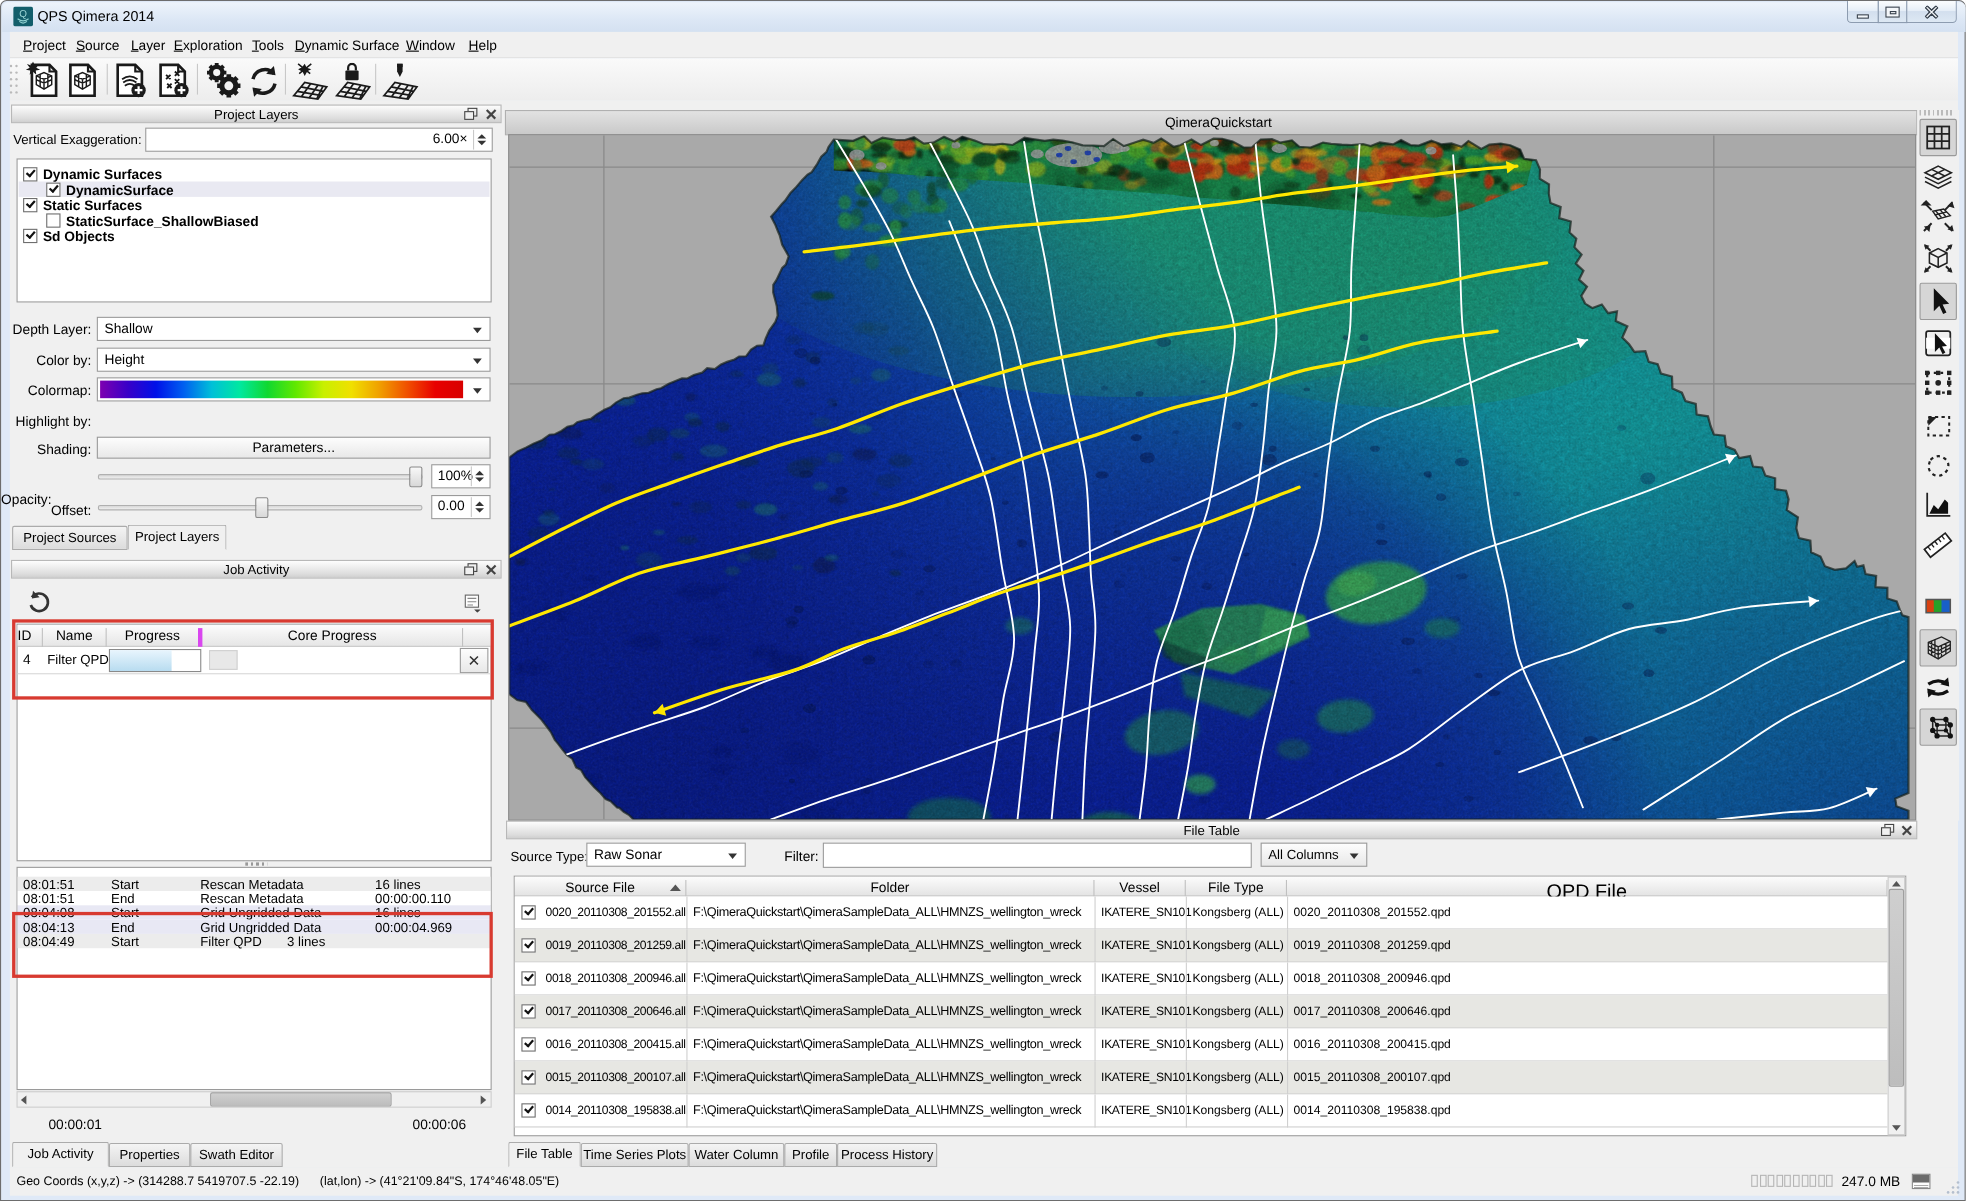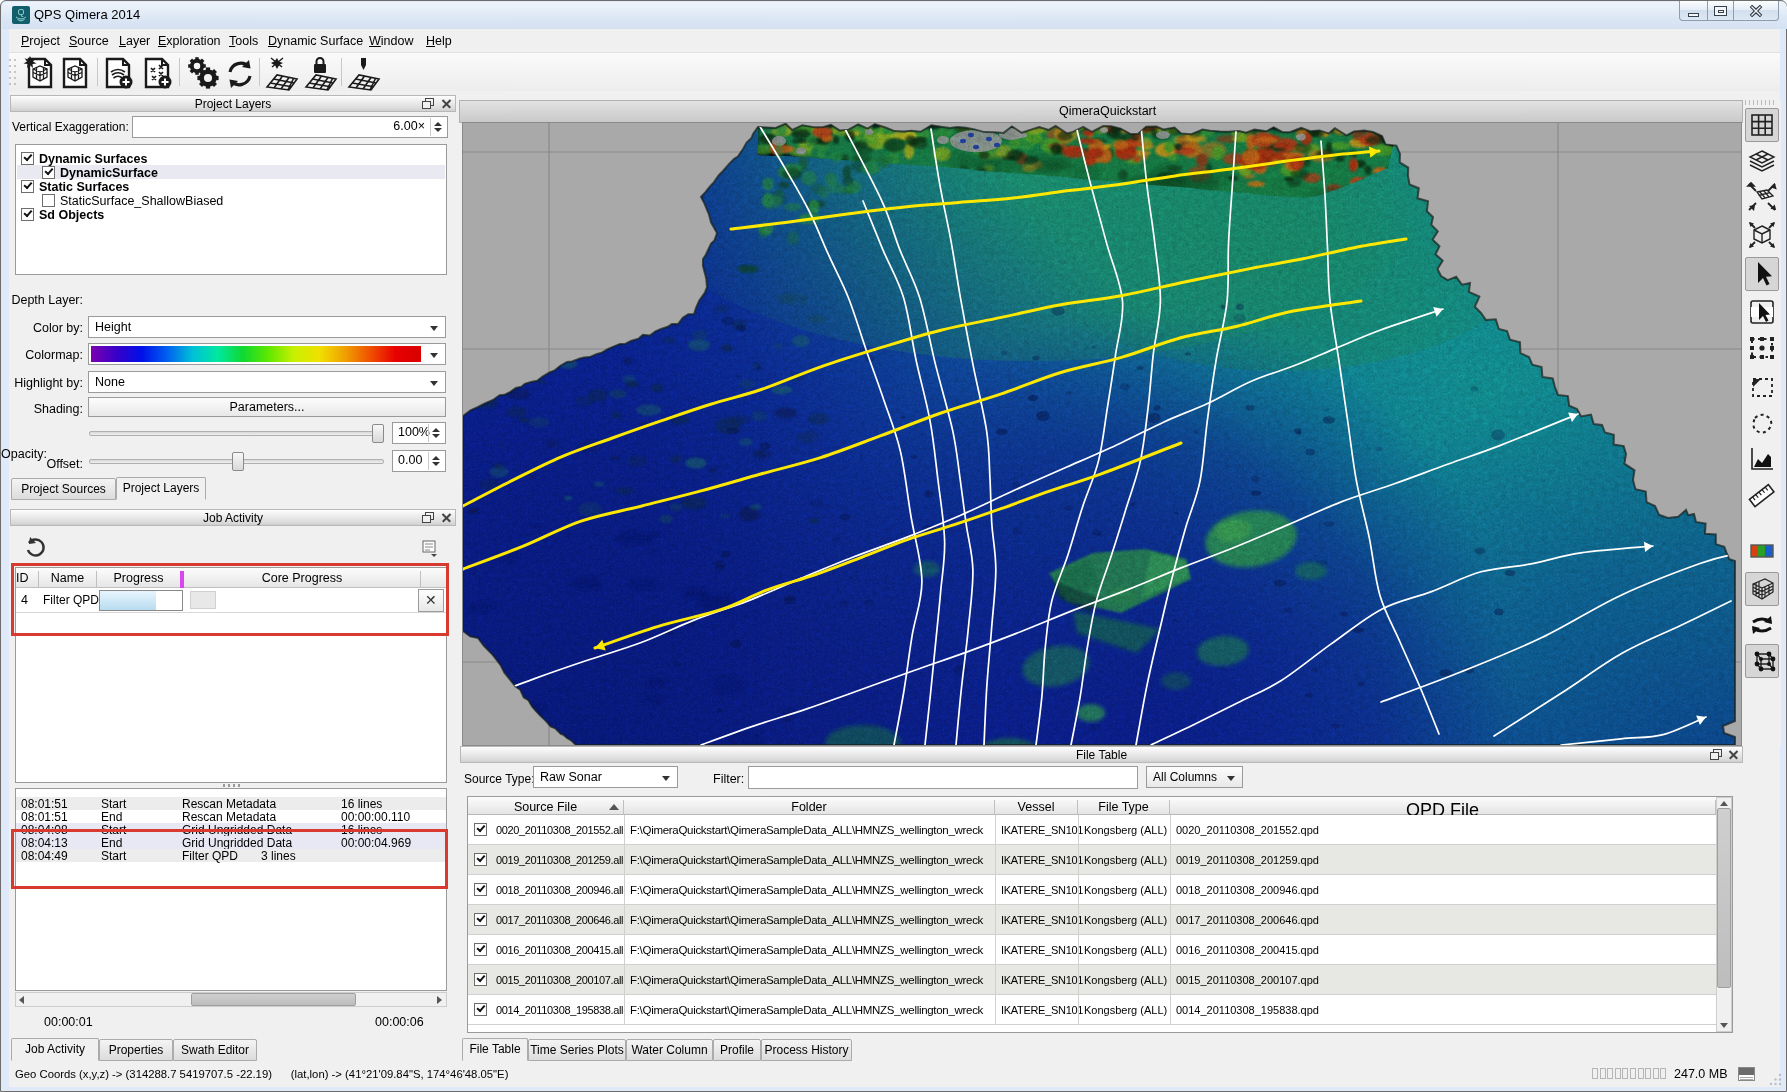--- a/index.html
+++ b/index.html
@@ -189,33 +189,33 @@
     </div>
 <div class="abs" style="left:14px;top:143px;width:432px;height:131px;background:#fff;border:1px solid #9a9a9a"></div>
 <div class="abs" style="left:16px;top:164px;width:428px;height:14px;background:#e9e9f2"></div>
 <div class="cb c" style="left:20px;top:151px"></div>
 <div class="lbl" style="left:38px;top:151px;font-weight:bold">Dynamic Surfaces</div>
 <div class="cb c" style="left:41px;top:165px"></div>
 <div class="lbl" style="left:59px;top:165px;font-weight:bold">DynamicSurface</div>
 <div class="cb c" style="left:20px;top:179px"></div>
 <div class="lbl" style="left:38px;top:179px;font-weight:bold">Static Surfaces</div>
 <div class="cb " style="left:41px;top:193px"></div>
-<div class="lbl" style="left:59px;top:193px;font-weight:normal">StaticSurface_ShallowBiased</div>
+<div class="lbl" style="left:59px;top:193px;font-weight:bold">StaticSurface_ShallowBiased</div>
 <div class="cb c" style="left:20px;top:207px"></div>
 <div class="lbl" style="left:38px;top:207px;font-weight:bold">Sd Objects</div>
 <div class="lbl" style="left:0px;top:292px;width:82px;text-align:right">Depth Layer:</div>
+<div class="combo" style="left:87px;top:287px;width:358px">Shallow<div class="arr"></div></div>
 <div class="lbl" style="left:0px;top:320px;width:82px;text-align:right">Color by:</div>
 <div class="combo" style="left:87px;top:315px;width:358px">Height<div class="arr"></div></div>
 <div class="lbl" style="left:0px;top:347px;width:82px;text-align:right">Colormap:</div>
 <div class="combo" style="left:87px;top:342px;width:358px">
       <div class="abs" style="left:2px;top:2px;width:330px;height:16px;background:linear-gradient(90deg,#7d00b0,#3800c8,#0010e8,#0060f0,#00c0d8,#00e8a0,#10d830,#60e800,#c8f000,#f0e000,#f0a000,#f05000,#e80000,#d80000)"></div>
       <div class="arr"></div>
     </div>
 <div class="lbl" style="left:0px;top:375px;width:82px;text-align:right">Highlight by:</div>
-<div class="combo" style="left:87px;top:370px;width:358px">None<div class="arr"></div></div>
 <div class="lbl" style="left:0px;top:401px;width:82px;text-align:right">Shading:</div>
 <div class="abs" style="left:87px;top:396px;width:358px;height:20px;background:linear-gradient(#fdfdfd,#e8e8e8);border:1px solid #9a9a9a;text-align:center;font-size:12.5px;padding-top:2px">Parameters...</div>
 <div class="lbl" style="left:0px;top:446px;width:82px;text-align:left">Opacity:</div>
 <div class="slider" style="left:88px;top:430px;width:295px"></div>
 <div class="shandle" style="left:371px;top:423px"></div>
 <div class="spin" style="left:391px;top:421px;width:54px;height:22px">
       <span style="position:absolute;left:5px">100%</span>
       <div class="spinarr">
         <div class="sup"></div>
         <div class="sdn"></div>

